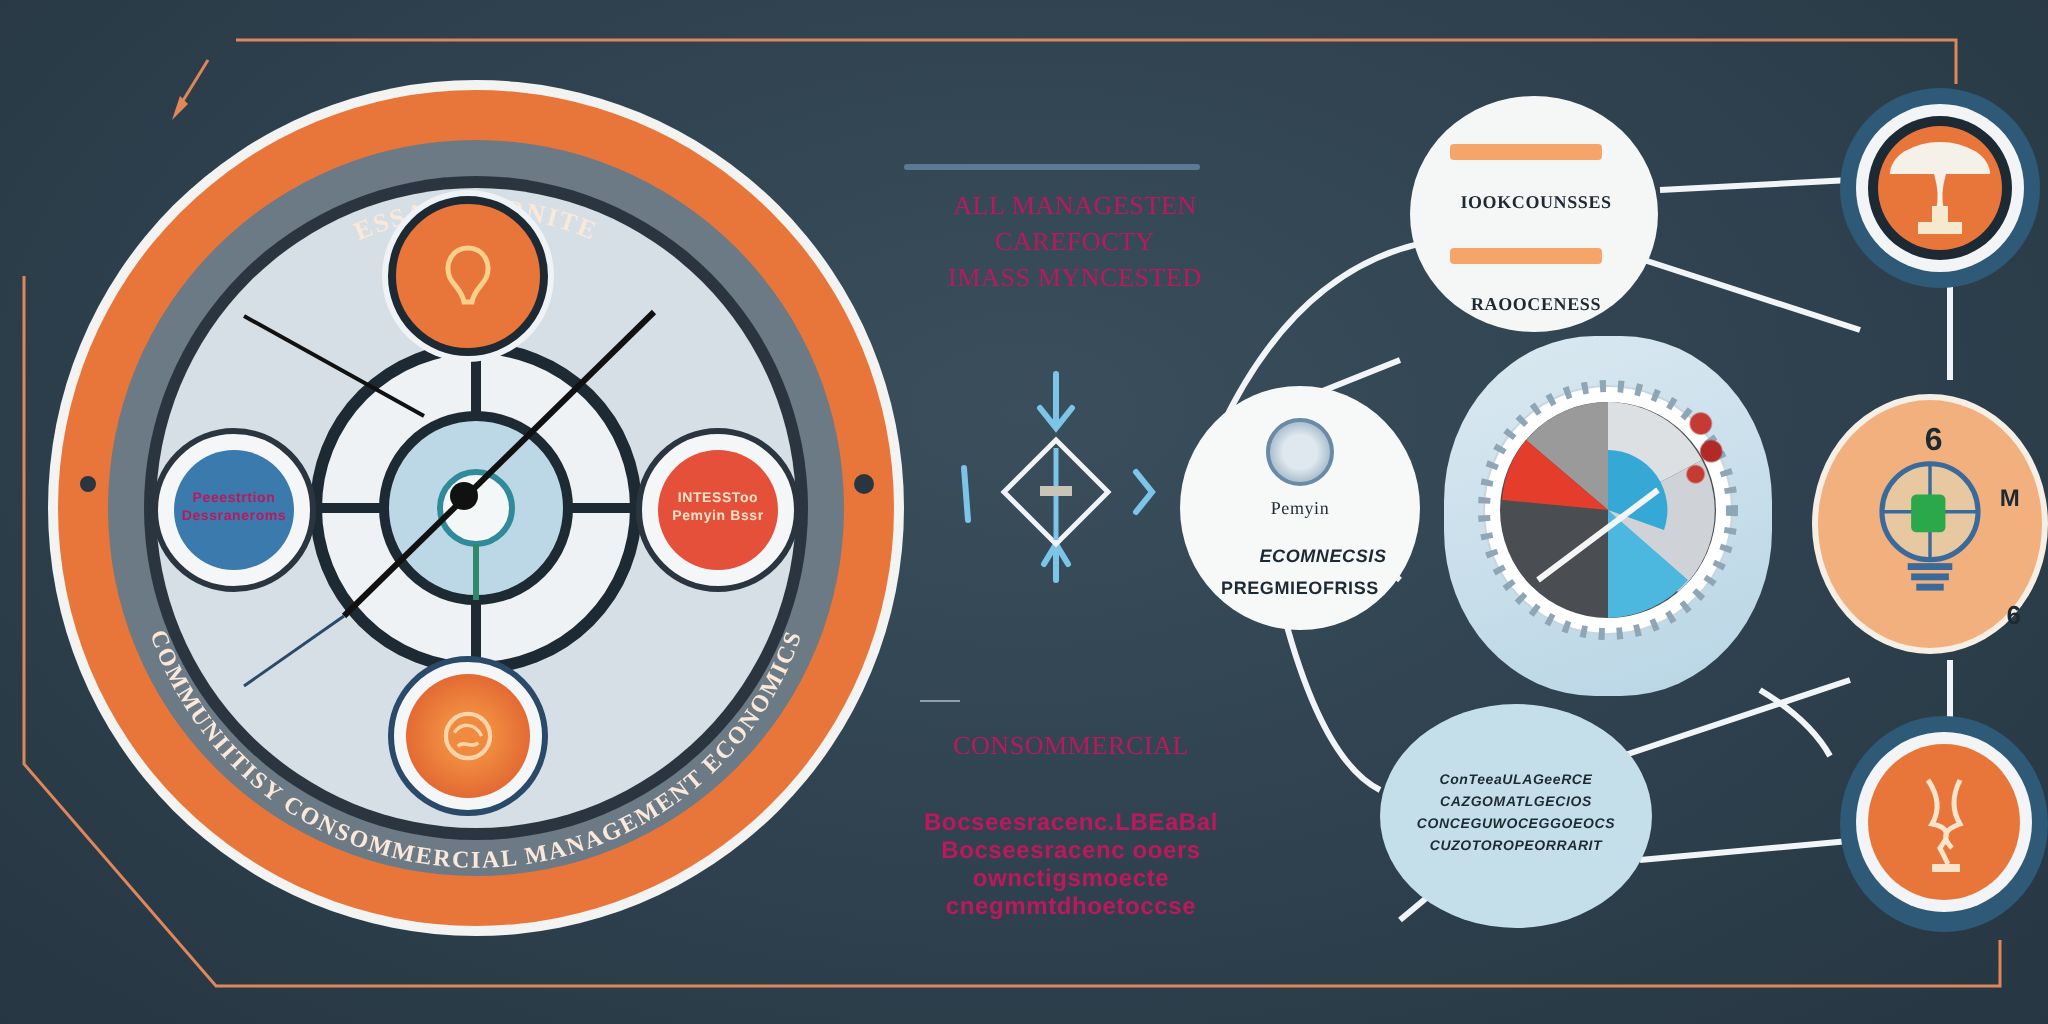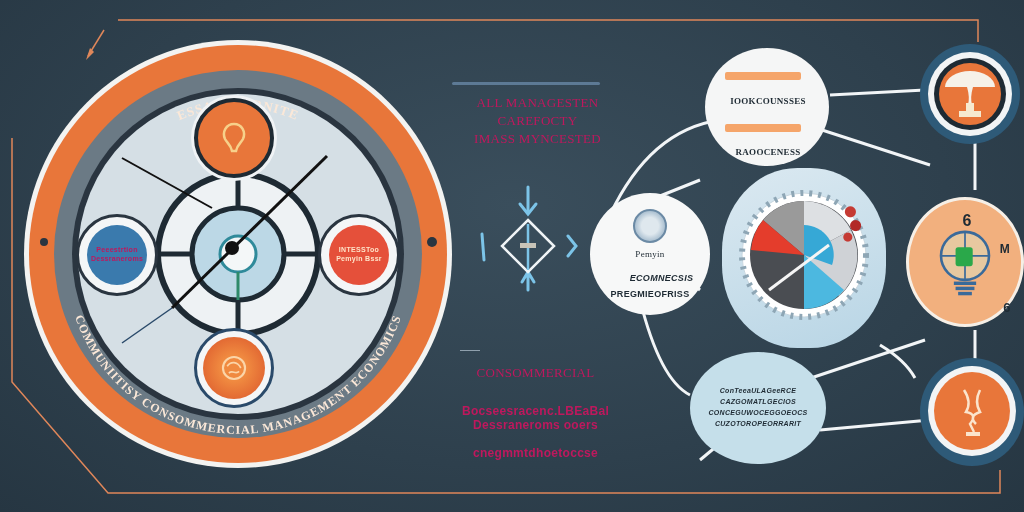--- a/index.html
+++ b/index.html
@@ -132,21 +132,22 @@
   </g>
   <polygon points="50,38 76,64 50,90 24,64" fill="none" stroke="#f0f4f6" stroke-width="2.5"></polygon>
   <line x1="50" y1="42" x2="50" y2="88" stroke="#7cc4e8" stroke-width="2.5"></line>
   <rect x="42" y="61" width="16" height="5" fill="#c8c4b8"></rect>
 </svg>
 
 <div class="abs" style="left:448px; top:338px; width:175px; height:125px;">
   <div class="abs" style="left:12px; top:12px; width:20px; height:1px; background:#8fa0ad;"></div>
   <div class="label-text mid-title" style="left:0; top:26px; width:175px;">CONSOMMERCIAL</div>
   <div class="label-text mid-body" style="left:0; top:66px; width:175px;">Bocseesracenc.LBEaBal</div>
-  <div class="label-text mid-body" style="left:0; top:80px; width:175px;">Dessraneroms ooers</div>
+  <div class="label-text mid-body" style="left:0; top:80px; width:175px;">Bocseesracenc ooers</div>
+  <div class="label-text mid-body" style="left:0; top:94px; width:175px;">ownctigsmoecte</div>
   <div class="label-text mid-body" style="left:0; top:108px; width:175px;">cnegmmtdhoetoccse</div>
 </div>
 
 <div class="abs" style="left:705px; top:48px; width:124px; height:118px; border-radius:50%; background:#f5f6f6;">
   <div class="abs" style="left:20px; top:24px; width:76px; height:8px; background:#f5a56a; border-radius:2px;"></div>
   <div class="label-text small dark-text" style="left:10px; top:48px; width:106px; font-family:'Liberation Serif',serif;">IOOKCOUNSSES</div>
   <div class="label-text small dark-text" style="left:10px; top:60px; width:106px; font-family:'Liberation Serif',serif;margin-top:39px;">RAOOCENESS</div>
   <div class="abs" style="left:20px; top:76px; width:76px; height:8px; background:#f5a56a; border-radius:2px;"></div>
 </div>
 

